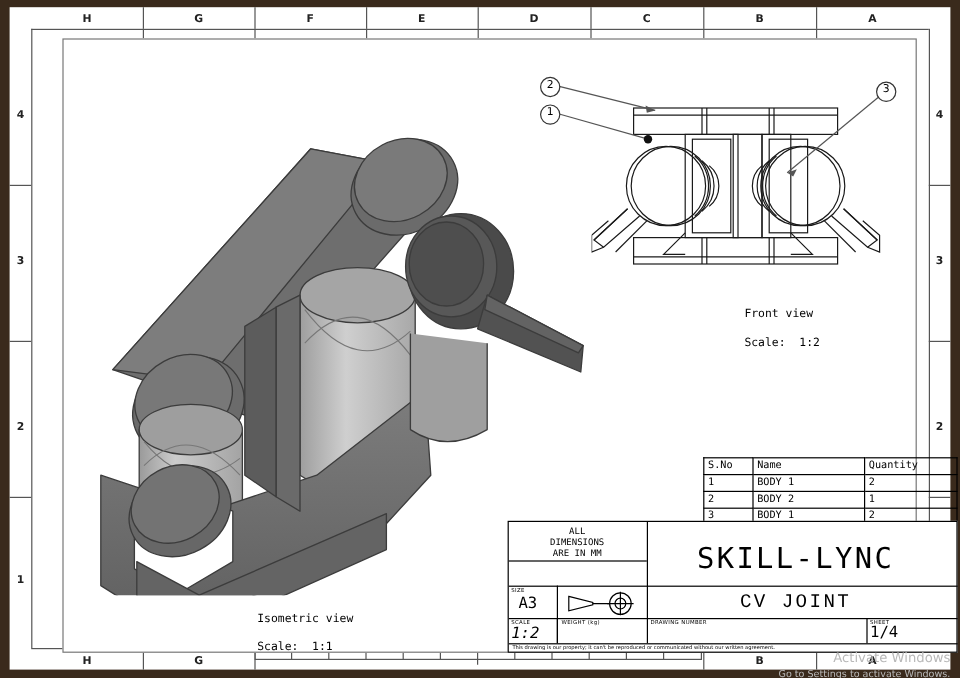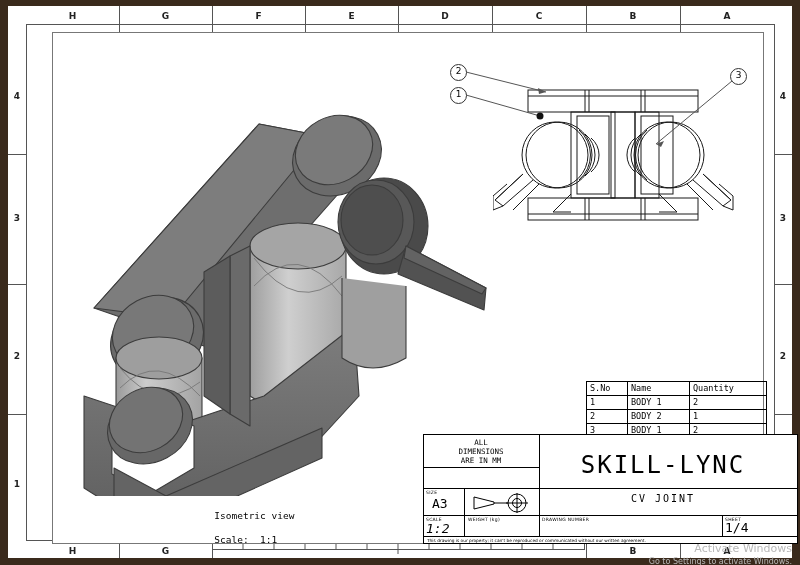--- a/index.html
+++ b/index.html
@@ -14,43 +14,43 @@
   .zline{position:absolute;background:#555;}
   .zv{width:1px;}
   .zh{height:1px;}
   .zone-lbl{position:absolute;font-size:9px;color:#222;text-align:center;
             font-family:"DejaVu Sans","Liberation Sans",sans-serif;font-weight:bold;}
   
   #innerframe{position:absolute;left:44px;top:26px;width:712px;height:512px;
               border:1px solid #777;box-sizing:border-box;background:#fff;}
   
   table{border-collapse:collapse;}
-  .bom{position:absolute;left:578px;top:375px;width:181px;
+  .bom{position:absolute;left:578px;top:375px;width:212px;
        font-size:8.5px;color:#000;}
   .bom td,.bom th{border:1px solid #000;padding:1px 3px;text-align:left;
                   font-weight:normal;height:11px;line-height:11px;
                   font-family:"DejaVu Sans Mono","Liberation Mono",monospace;}
   .bom .c-sno{width:34px;}
   .bom .c-qty{width:70px;}
   
   #titleblock{position:absolute;left:415px;top:428px;width:375px;height:110px;
               border:1px solid #000;box-sizing:border-box;background:#fff;}
   .tb-line{position:absolute;background:#000;}
   .tb-h{height:1px;}
   .tb-v{width:1px;}
   .tiny{position:absolute;font-size:4.5px;color:#000;letter-spacing:.3px;
         font-family:"DejaVu Sans","Liberation Sans",sans-serif;}
   .fld{position:absolute;color:#000;
        font-family:"DejaVu Sans Mono","Liberation Mono",monospace;}
   .dims{position:absolute;font-size:7.5px;line-height:9px;color:#000;
         text-align:center;width:90px;}
   .bigname{position:absolute;font-size:24px;letter-spacing:2px;color:#000;
            text-align:center;width:218px;}
-  .partname{position:absolute;font-size:10px;letter-spacing:2px;color:#000;
-            text-align:center;width:218px;}
+  .partname{position:absolute;font-size:16px;letter-spacing:2px;color:#000;
+            text-align:center;width:218px;font-family:Liberation Mono, monospace;}
   .sizeval{position:absolute;font-size:13px;color:#000;}
   .scaleval{position:absolute;font-size:13px;color:#000;}
   .sheetval{position:absolute;font-size:13px;color:#000;}
   .disclaim{position:absolute;font-size:4.3px;color:#000;
             font-family:"DejaVu Sans","Liberation Sans",sans-serif;}
   
   .viewlbl{position:absolute;font-size:9.5px;line-height:12px;color:#000;
            white-space:pre;
            font-family:"DejaVu Sans Mono","Liberation Mono",monospace;}
   
@@ -277,20 +277,24 @@
         <line x1="300" y1="22" x2="218" y2="90"></line>
         <polygon points="218,90 226,87 223,93" fill="#555" stroke="none"></polygon>
       </g>
       <circle cx="102" cy="62" r="3.5" fill="#111"></circle>
     </svg>
 
     <div class="balloon" style="left:442px;top:58px;">2</div>
     <div class="balloon" style="left:442px;top:81px;">1</div>
     <div class="balloon" style="left:722px;top:62px;">3</div>
 
+    <div class="viewlbl" style="left:578px;top:238px;">
+      <span>Front view</span><br>
+      <span>Scale:  1:2</span>
+    </div>
 
     <table class="bom">
       <tbody>
           <tr>
         <th class="c-sno">S.No</th>
         <th>Name</th>
         <th class="c-qty">Quantity</th>
       </tr>
       <tr>
         <td>1</td>

